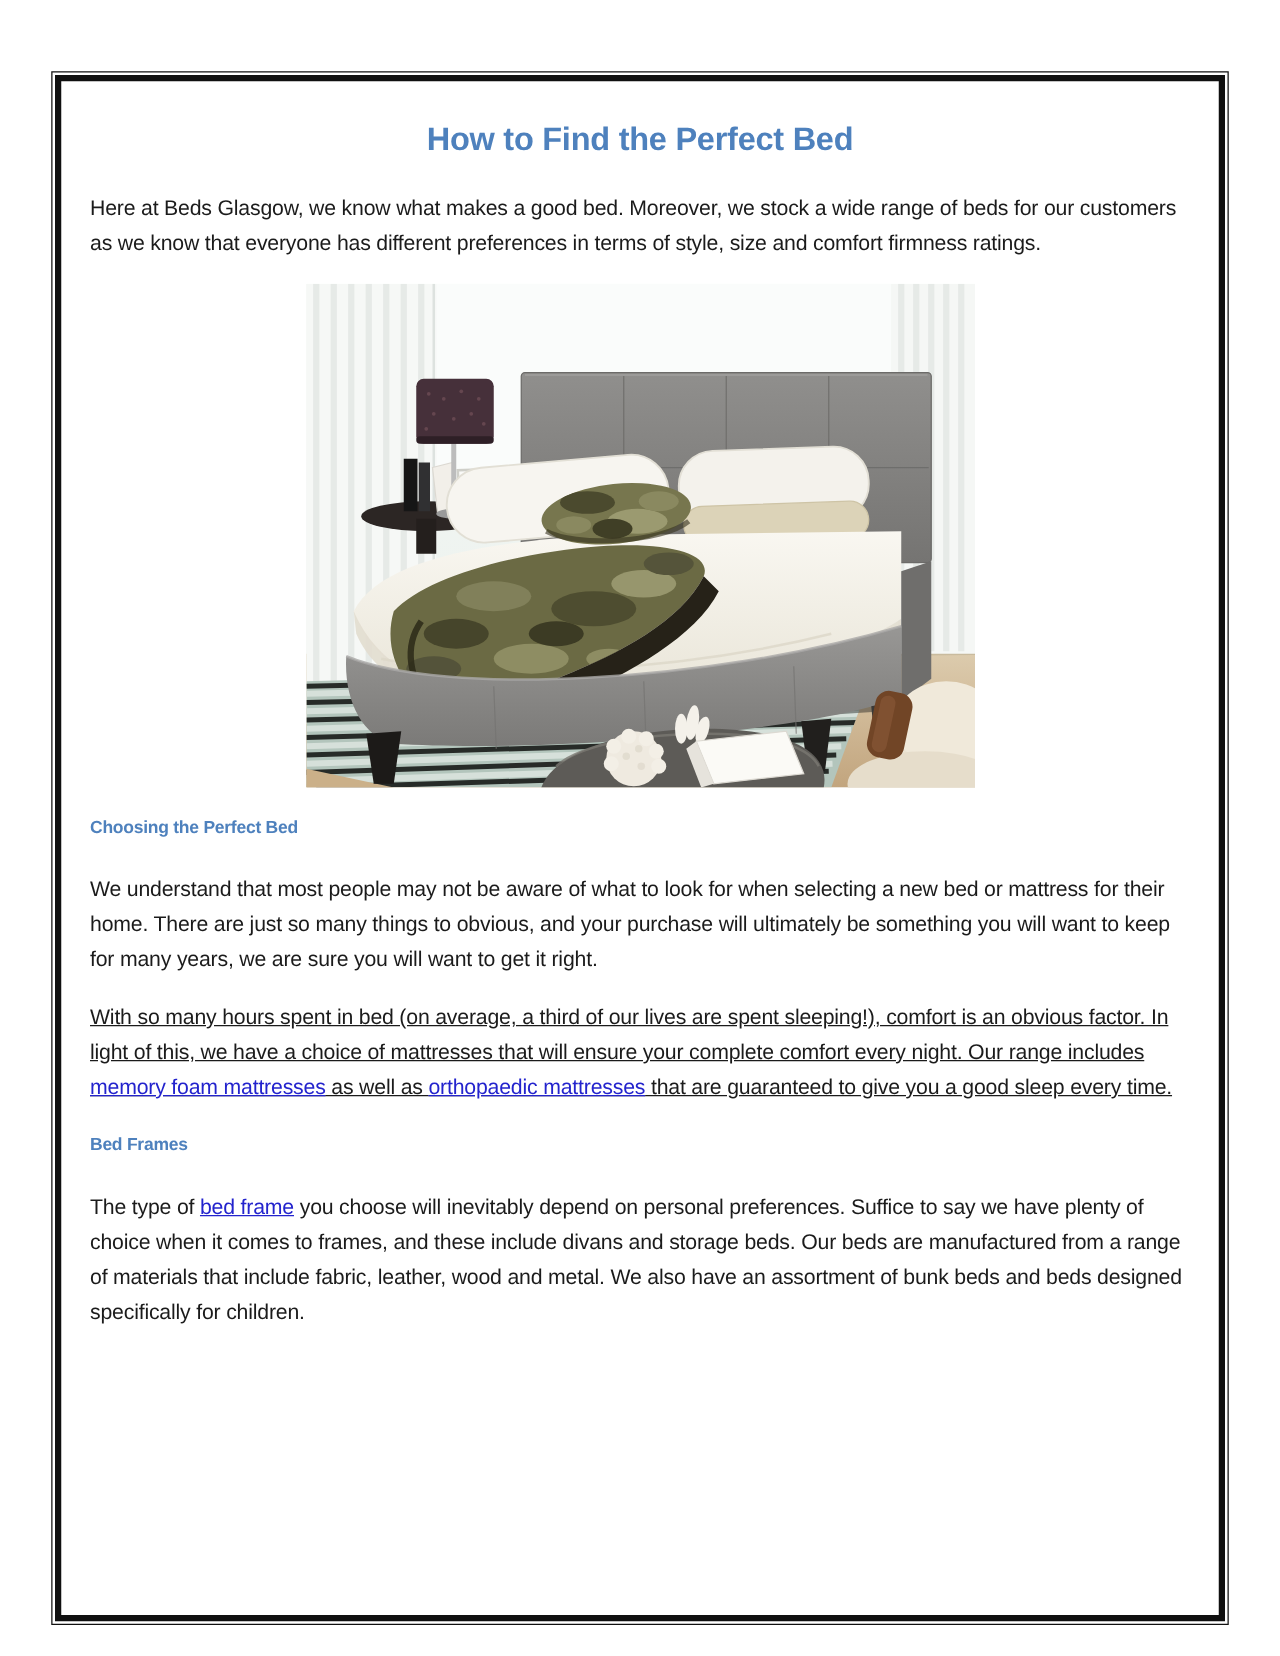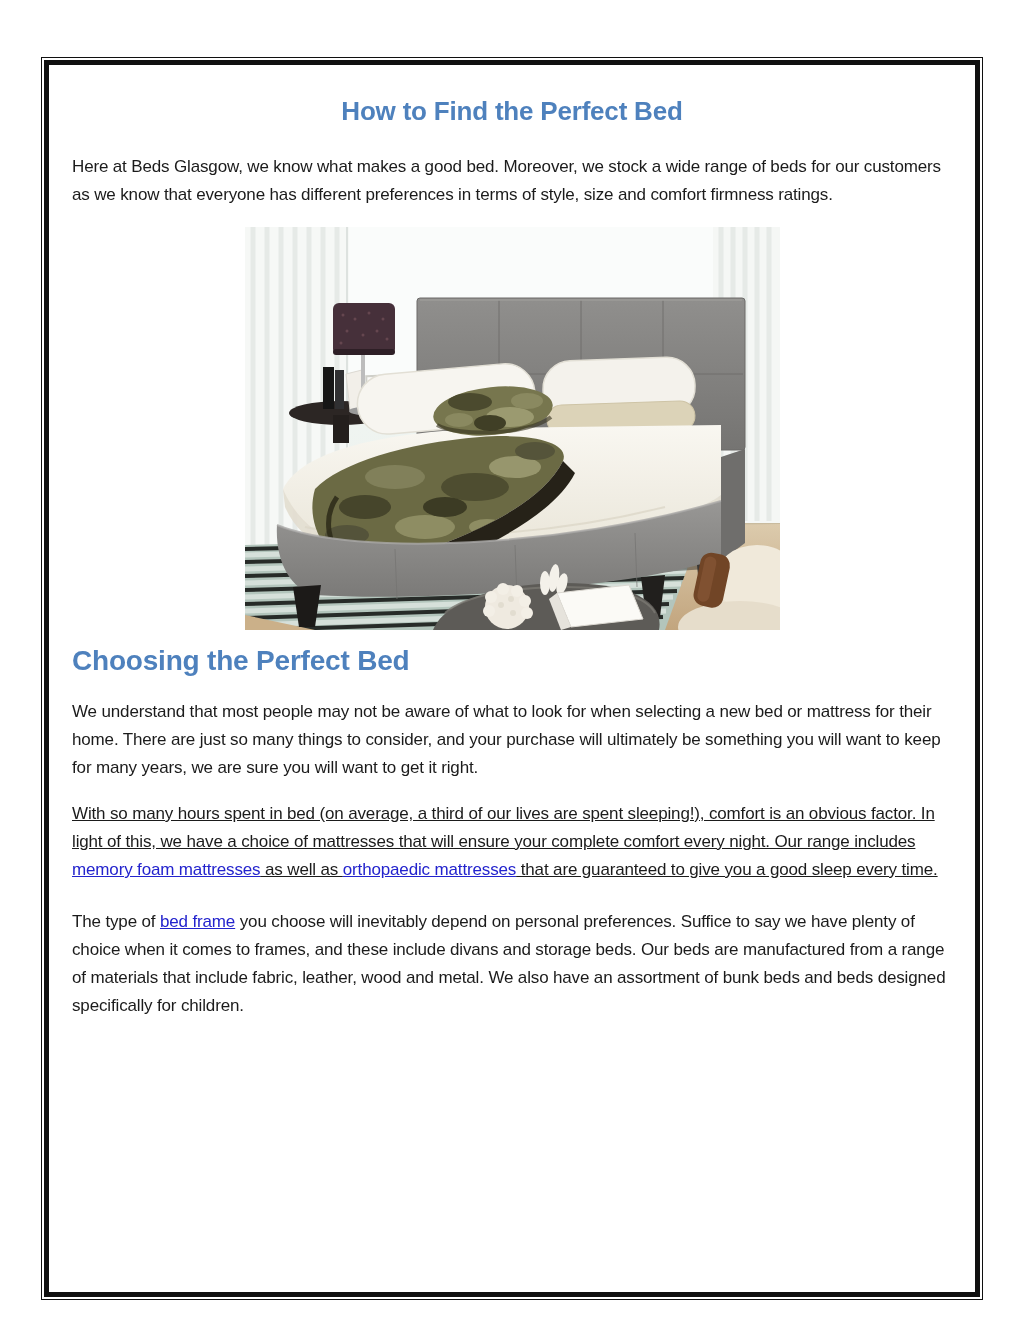--- a/index.html
+++ b/index.html
@@ -23,21 +23,21 @@
     font-size:26px; line-height:34px; font-weight:bold;
     letter-spacing:-0.2px; color:#4e81bd;
   }
   .body-text {
     margin-top:24px; font-size:17px; line-height:28px;
     letter-spacing:-0.15px; color:#1b1b1b;
   }
   .body-text.first { margin-top:25px; }
   .body-text.tight { margin-top:18px;text-decoration:underline; }
   .section-heading {
-    margin-top:18px; font-size:28px; line-height:26px;
+    margin-top:18px; font-size:14px; line-height:26px;
     font-weight:bold; letter-spacing:-0.2px; color:#4e81bd;
   }
   .bed-figure {
     margin:18px auto 0; width:535px; height:403px; display:block;
   }
   .bed-figure svg { display:block; width:535px; height:403px; }
   .doc-link { color:#2323cd; text-decoration:underline; cursor:pointer; }
 </style>
 </head>
 <body>
@@ -281,22 +281,23 @@
             <g>
               <polygon points="312,366 384,358 398,392 326,400" fill="#fbfaf6" stroke="#dcd9d2" stroke-width="1"></polygon>
               <polygon points="312,366 326,400 316,403 304,372" fill="#e6e3dc"></polygon>
             </g>
           </g>
         </svg>
       </figure>
 
       <h2 class="section-heading">Choosing the Perfect Bed</h2>
 
-      <p class="body-text">We understand that most people may not be aware of what to look for when selecting a new bed or mattress for their home. There are just so many things to consider, and your purchase will ultimately be something you will want to keep for many years, we are sure you will want to get it right.</p>
+      <p class="body-text">We understand that most people may not be aware of what to look for when selecting a new bed or mattress for their home. There are just so many things to obvious, and your purchase will ultimately be something you will want to keep for many years, we are sure you will want to get it right.</p>
 
       <p class="body-text tight"><span>With so many hours spent in bed (on average, a third of our lives are spent sleeping!), comfort is an obvious factor. In light of this, we have a choice of mattresses that will ensure your complete comfort every night. Our range includes </span><a class="doc-link">memory foam mattresses</a><span> as well as </span><a class="doc-link">orthopaedic mattresses</a><span> that are guaranteed to give you a good sleep every time.</span></p>
 
+      <h2 class="section-heading">Bed Frames</h2>
 
       <p class="body-text"><span>The type of </span><a class="doc-link">bed frame</a><span> you choose will inevitably depend on personal preferences. Suffice to say we have plenty of choice when it comes to frames, and these include divans and storage beds. Our beds are manufactured from a range of materials that include fabric, leather, wood and metal. We also have an assortment of bunk beds and beds designed specifically for children.</span></p>
 
     </div>
   </div>
 </div>
 
 </body></html>

